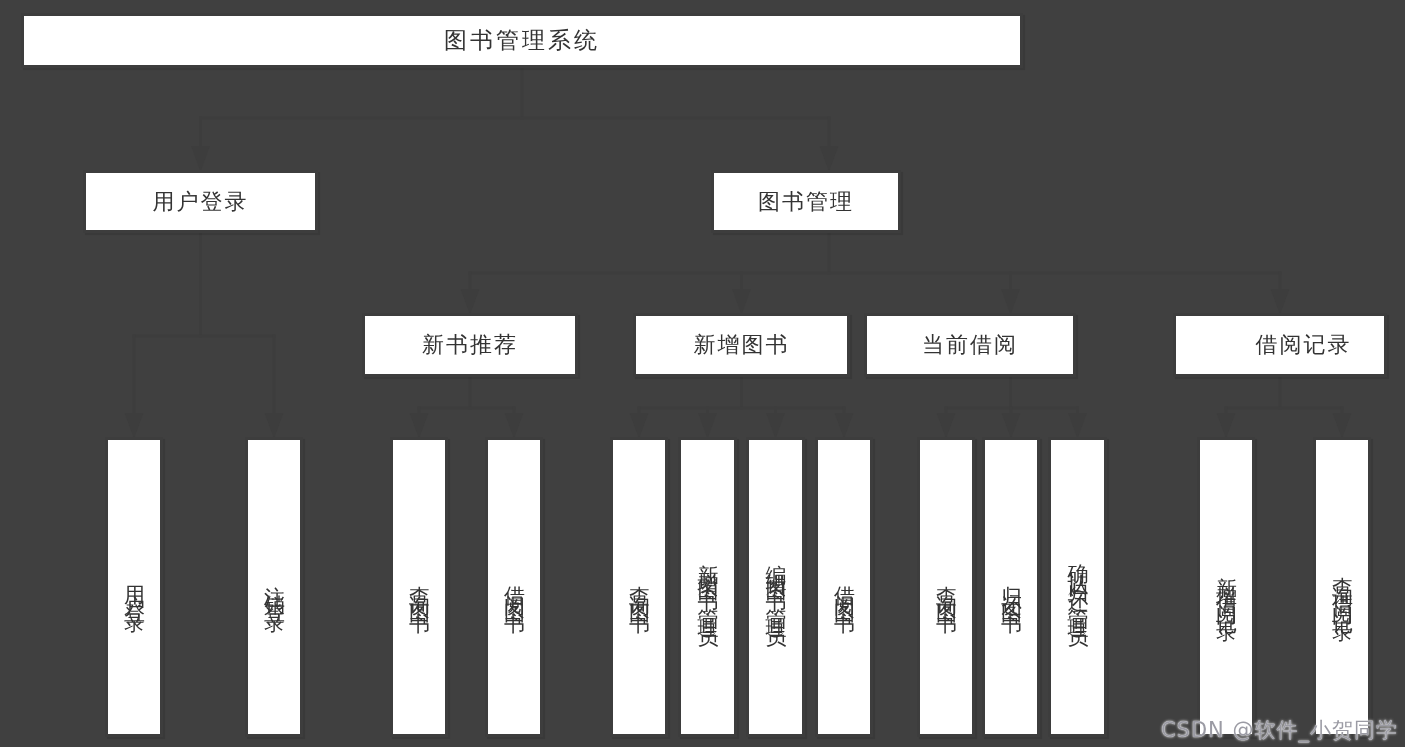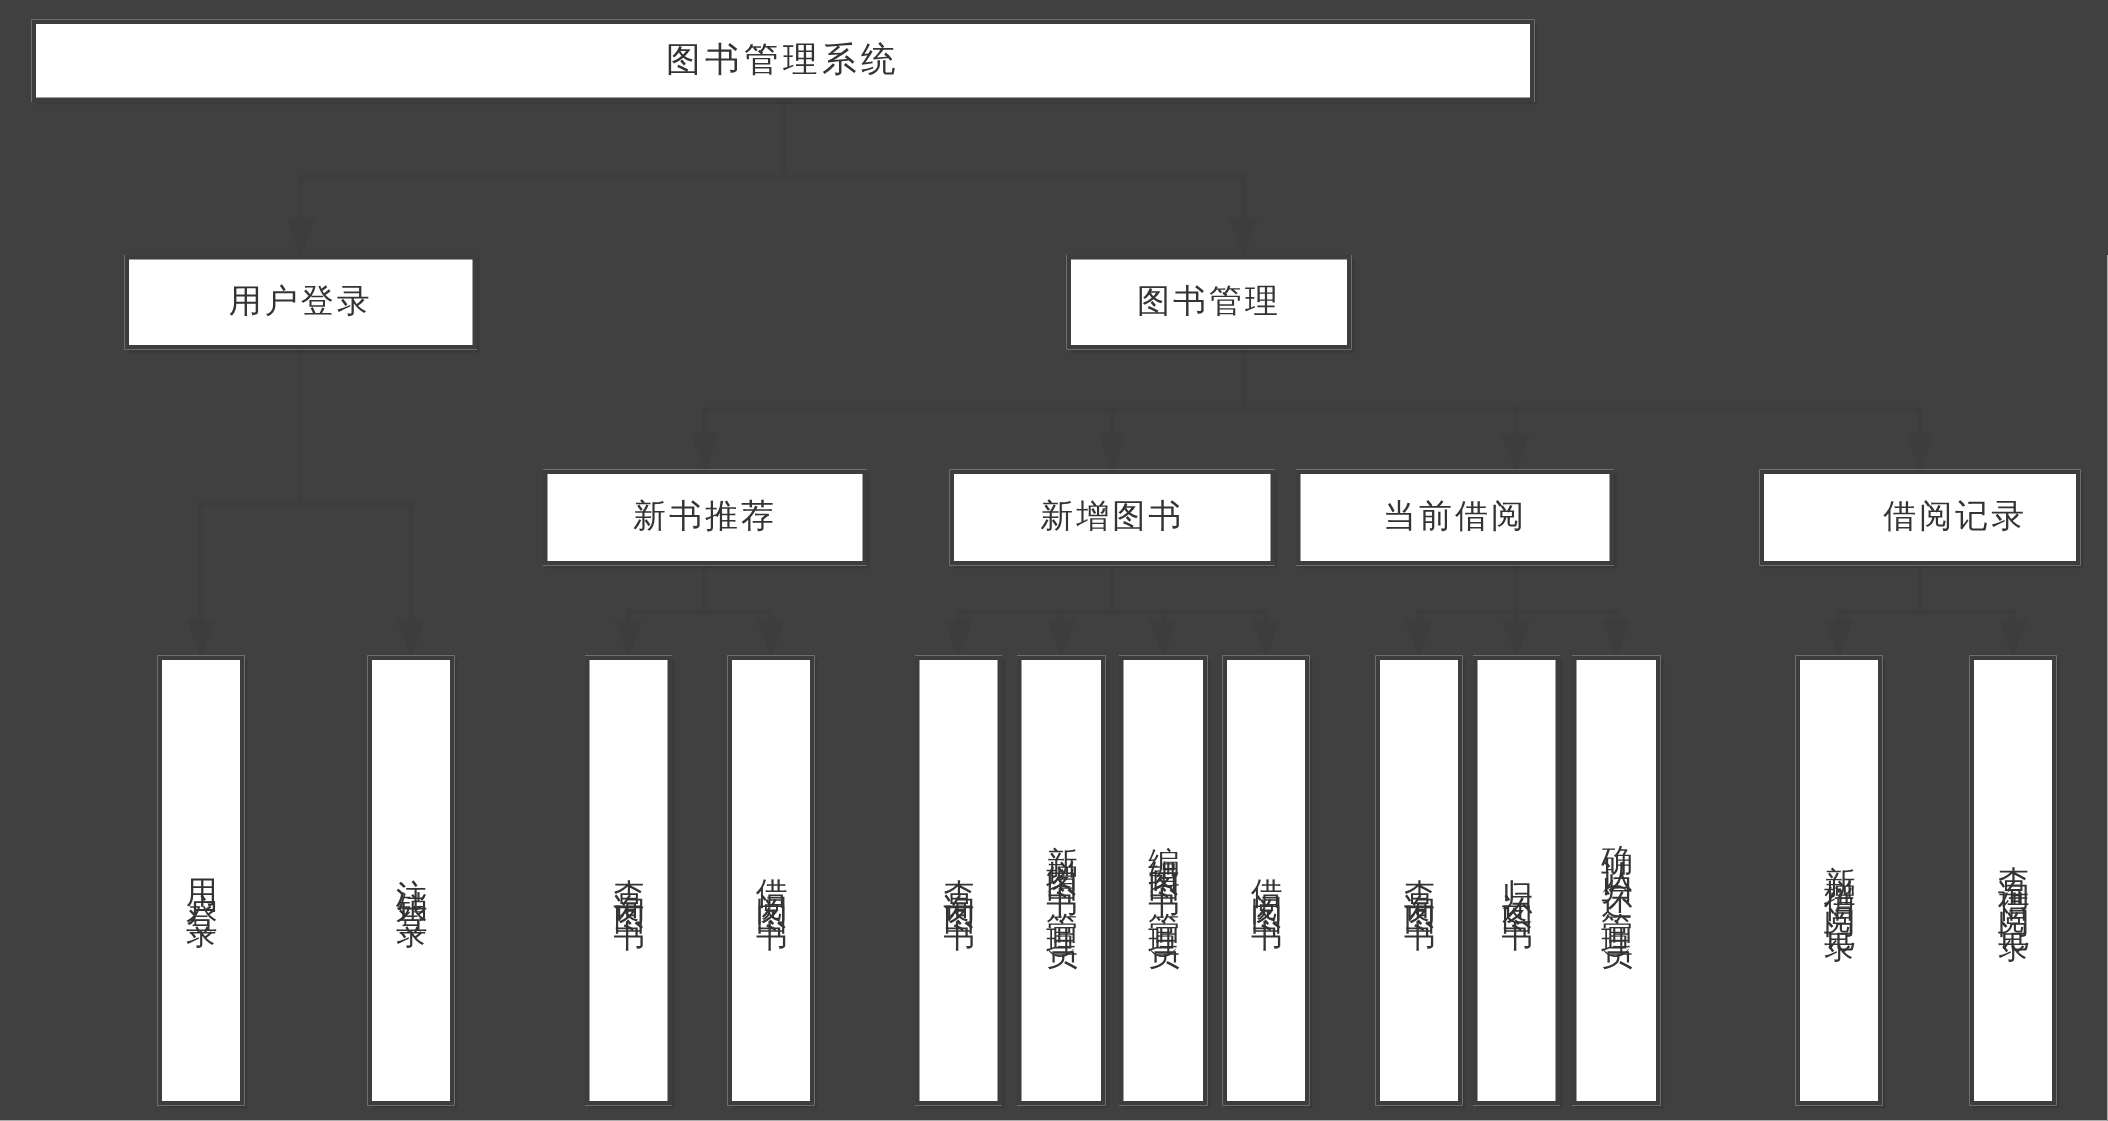--- a/index.html
+++ b/index.html
@@ -188,13 +188,14 @@
       <div class="node leaf" style="left: 1048px; top: 437px; width: 59px; height: 300px; border-color: rgb(61, 61, 61); color: rgb(51, 51, 51);">
         <span class="label">确认归还（管理员）</span>
       </div>
       <div class="node leaf" style="left: 1197px; top: 437px; width: 58px; height: 300px; border-color: rgb(61, 61, 61); color: rgb(51, 51, 51);">
         <span class="label">新增借阅记录</span>
       </div>
       <div class="node leaf" style="left: 1313px; top: 437px; width: 58px; height: 300px; border-color: rgb(61, 61, 61); color: rgb(51, 51, 51);">
         <span class="label">查询借阅记录</span>
       </div>
     </div>
+  <div class="watermark" style="color: rgb(155, 155, 164);">CSDN @软件_小贺同学</div>
 </div>
 
 </body></html>

